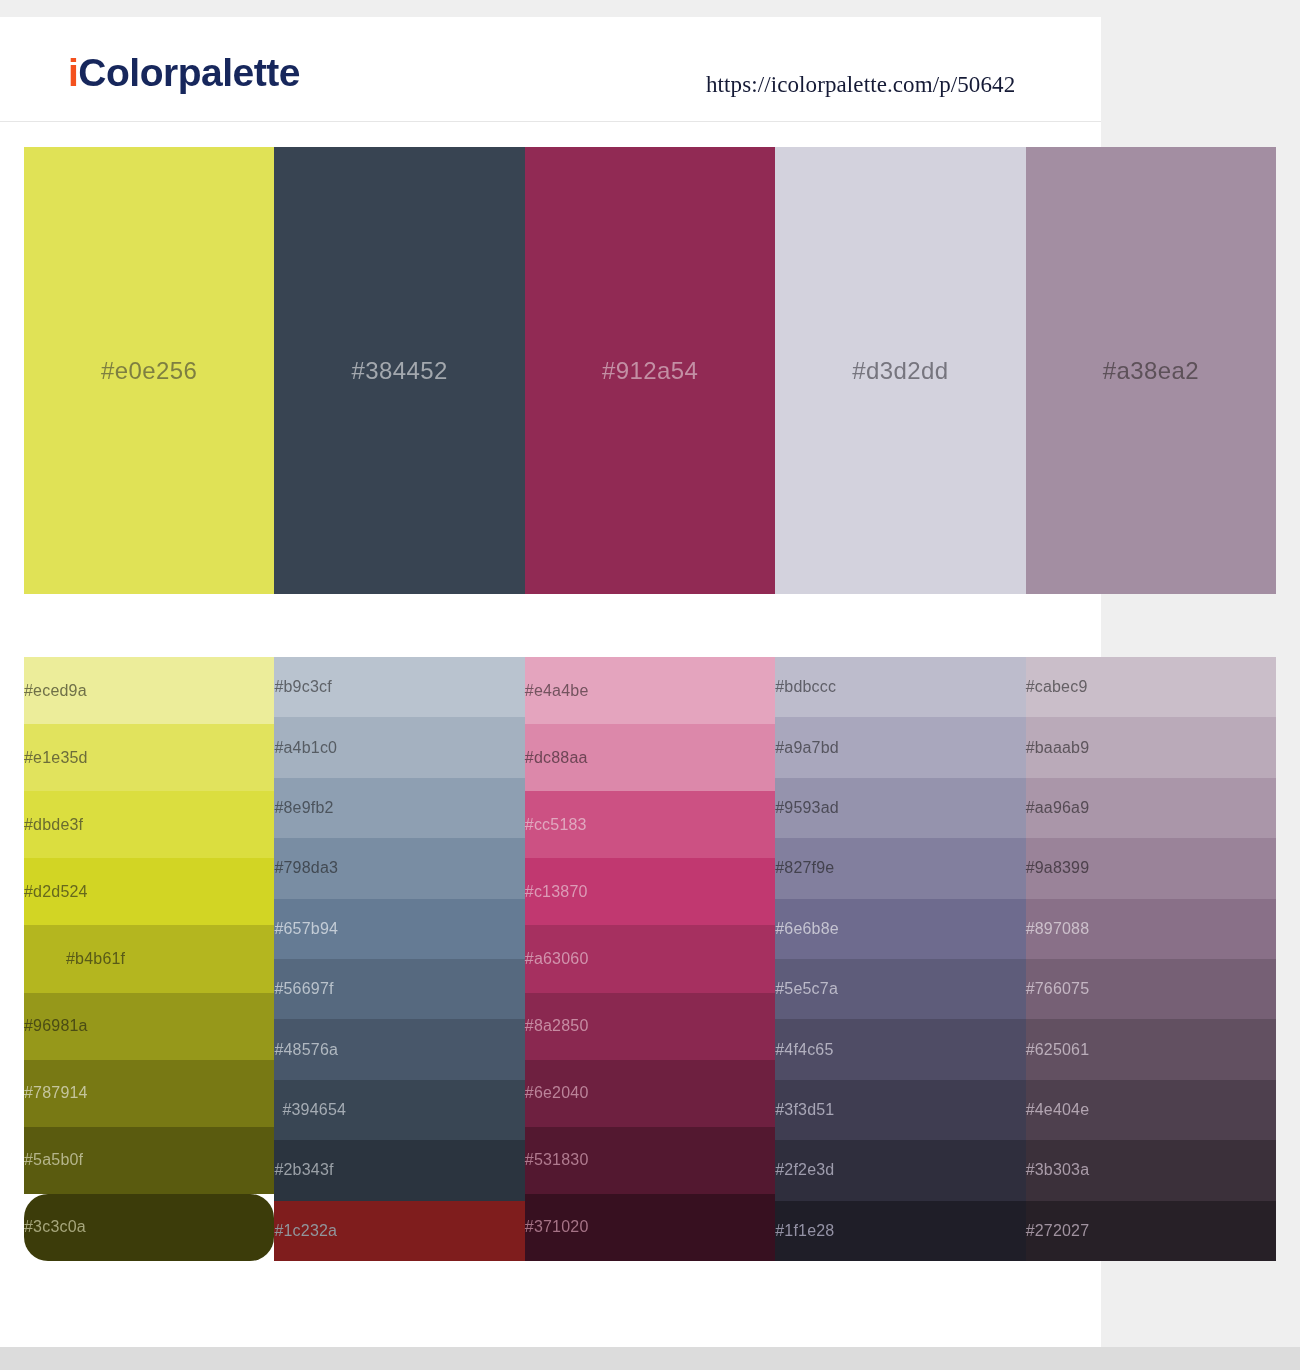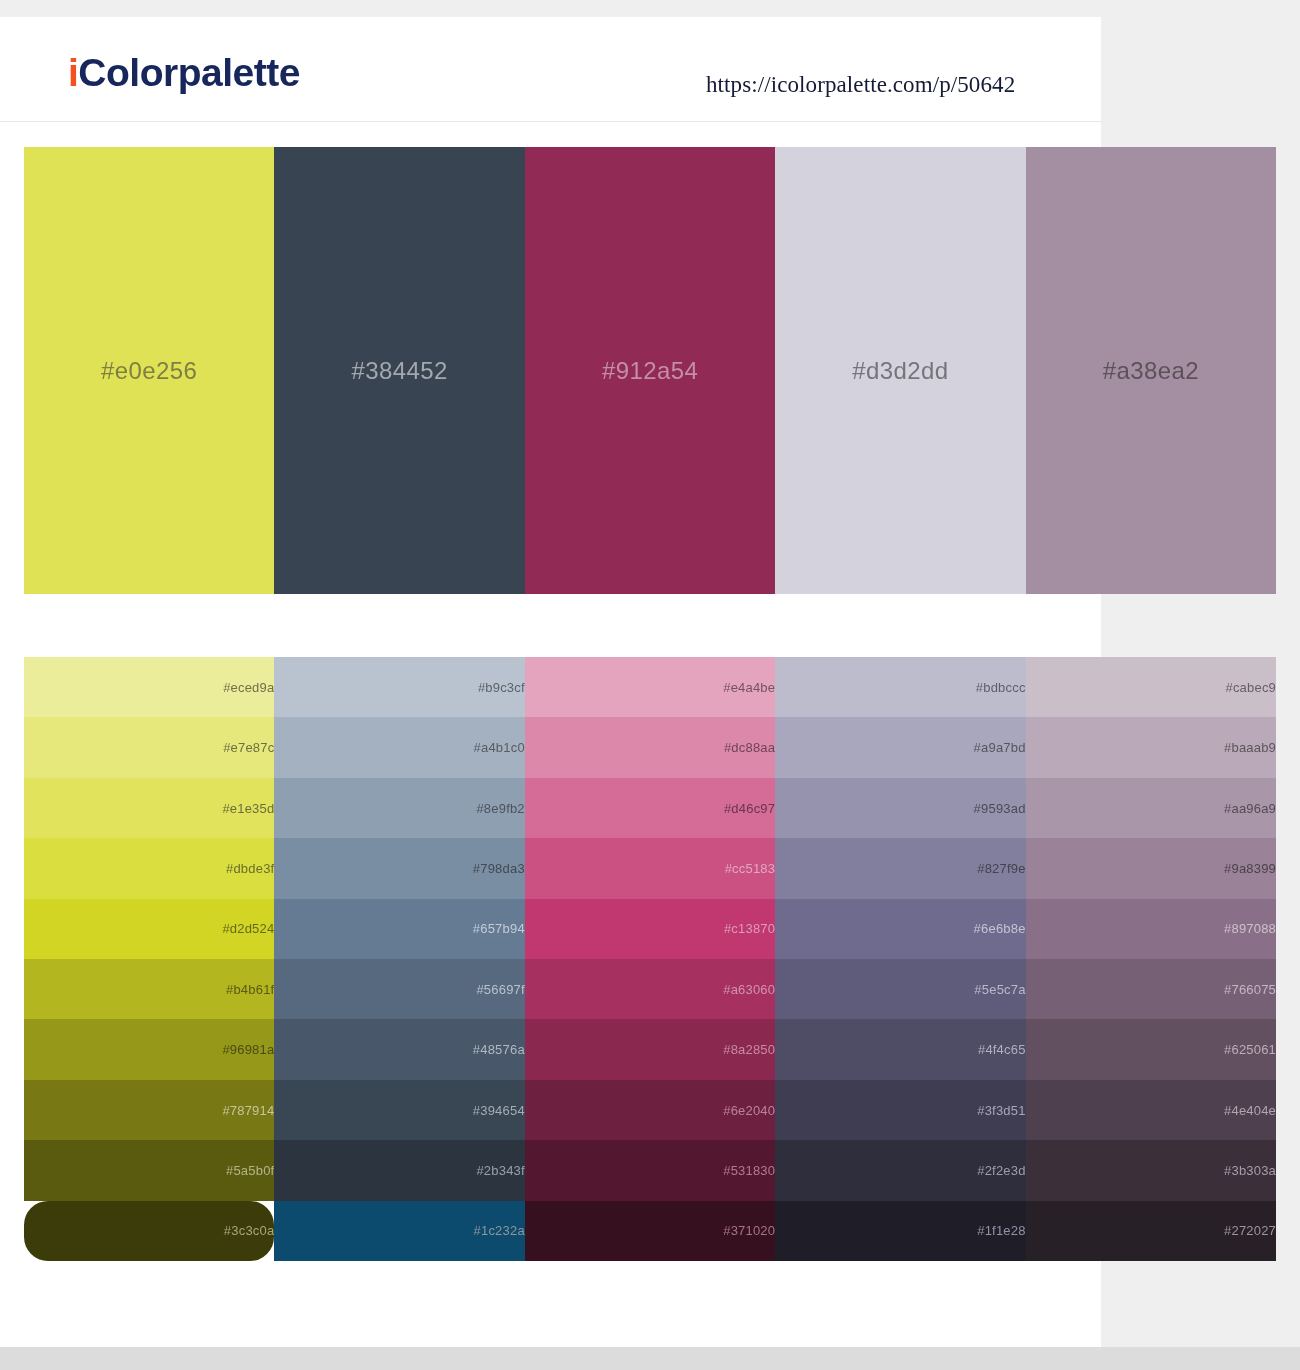--- a/index.html
+++ b/index.html
@@ -106,22 +106,22 @@
   .shade-col {
     flex: 1 1 0;
     display: flex;
     flex-direction: column;
   }
 
   .shade-cell {
     flex: 1 1 0;
     display: flex;
     align-items: center;
-    justify-content: flex-end;
-    font-size: 13px;
+    justify-content: flex-start;
+    font-size: 16px;
     letter-spacing: 0.2px;
     line-height: 1;
   }
 
   
   .footer-strip {
     position: absolute;
     left: 0;
     top: 1347px;
     width: 1300px;
@@ -161,23 +161,20 @@
       <div class="palette-swatch" style="background: rgb(163, 142, 162);">
         <span class="hexlabel" style="color: rgb(93, 81, 89);">#a38ea2</span>
       </div>
     </div>
 
     <div class="shades-grid">
       <div class="shade-col">
         <div class="shade-cell" style="background: rgb(236, 237, 154); color: rgb(111, 112, 72);">
             <span>#eced9a</span>
           </div>
-        <div class="shade-cell" style="background: rgb(231, 232, 124); color: rgb(110, 111, 67);">
-            <span>#e7e87c</span>
-          </div>
         <div class="shade-cell" style="background: rgb(225, 227, 93); color: rgb(108, 109, 58);">
             <span>#e1e35d</span>
           </div>
         <div class="shade-cell" style="background: rgb(219, 222, 63); color: rgb(106, 108, 47);">
             <span>#dbde3f</span>
           </div>
         <div class="shade-cell" style="background: rgb(210, 213, 36); color: rgb(102, 104, 29);">
             <span>#d2d524</span>
           </div>
         <div class="shade-cell" style="background: rgb(180, 182, 31); color: rgb(88, 90, 24); padding-left: 42px;">
@@ -217,34 +214,31 @@
           </div>
         <div class="shade-cell" style="background: rgb(72, 87, 106); color: rgb(176, 184, 192);">
             <span>#48576a</span>
           </div>
         <div class="shade-cell" style="background: rgb(57, 70, 84); color: rgb(165, 172, 180); padding-left: 8px;">
             <span>#394654</span>
           </div>
         <div class="shade-cell" style="background: rgb(43, 52, 63); color: rgb(154, 160, 167);">
             <span>#2b343f</span>
           </div>
-        <div class="shade-cell" style="background: #0c4a6e; color: rgb(144, 150, 156);">
+        <div class="shade-cell" style="background: #7f1d1d; color: rgb(144, 150, 156);">
             <span>#1c232a</span>
           </div>
       </div>
       <div class="shade-col">
         <div class="shade-cell" style="background: rgb(228, 164, 190); color: rgb(116, 83, 95);">
             <span>#e4a4be</span>
           </div>
         <div class="shade-cell" style="background: rgb(220, 136, 170); color: rgb(110, 69, 85);">
             <span>#dc88aa</span>
           </div>
-        <div class="shade-cell" style="background: rgb(212, 108, 151); color: rgb(104, 54, 75);">
-            <span>#d46c97</span>
-          </div>
         <div class="shade-cell" style="background: rgb(204, 81, 131); color: rgb(224, 168, 191);">
             <span>#cc5183</span>
           </div>
         <div class="shade-cell" style="background: rgb(193, 56, 112); color: rgb(220, 155, 182);">
             <span>#c13870</span>
           </div>
         <div class="shade-cell" style="background: rgb(166, 48, 96); color: rgb(209, 147, 172);">
             <span>#a63060</span>
           </div>
         <div class="shade-cell" style="background: rgb(138, 40, 80); color: rgb(198, 139, 162);">

